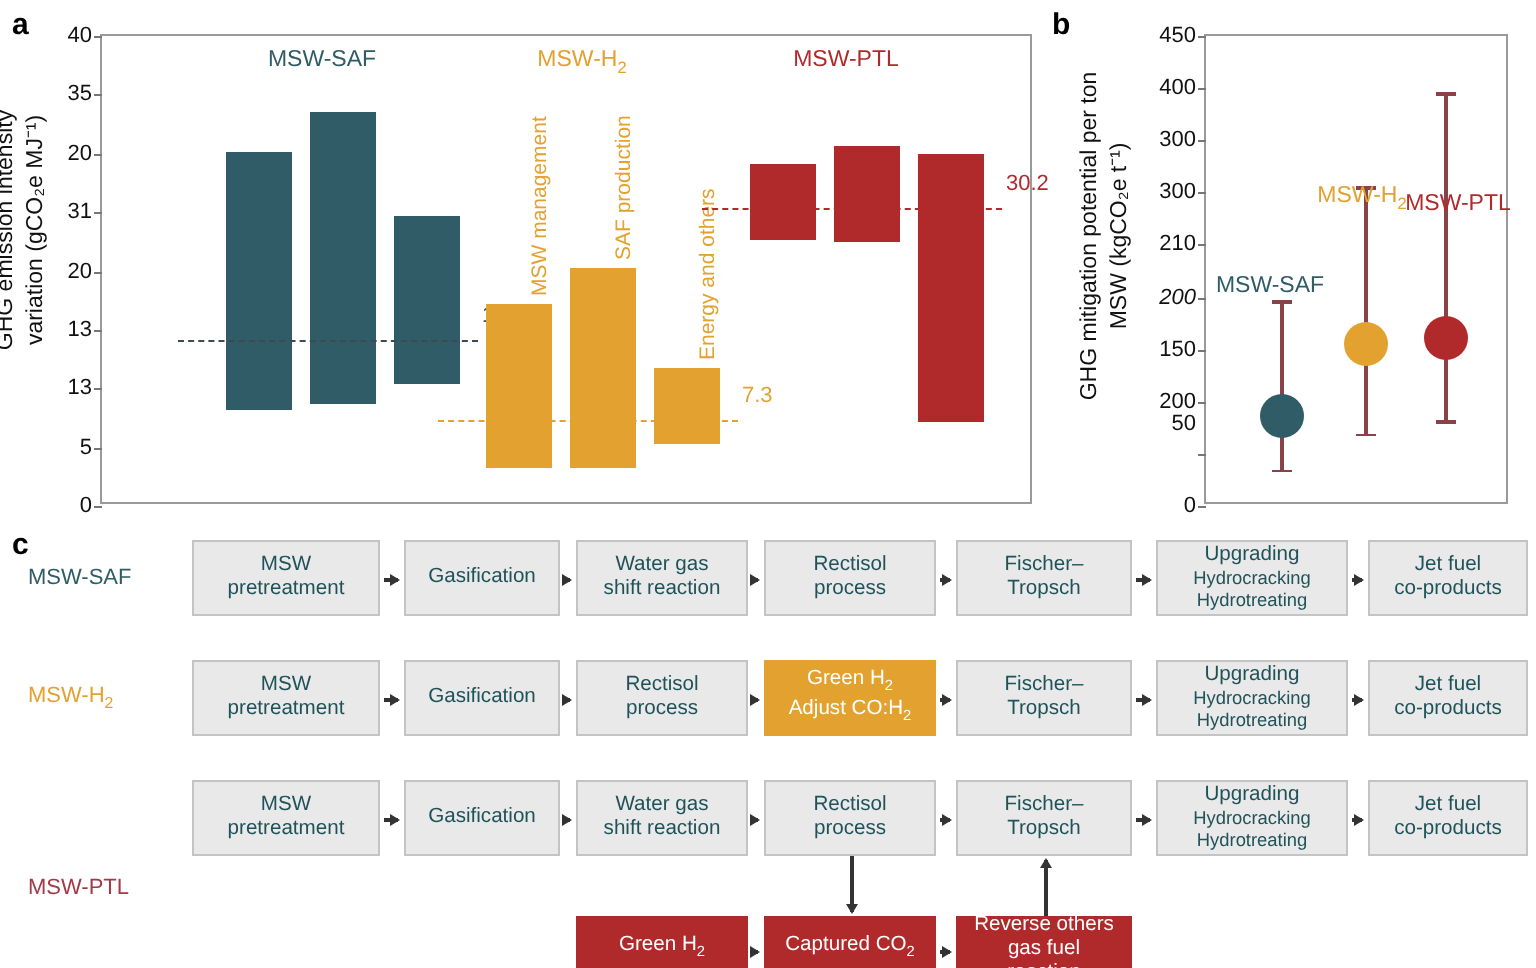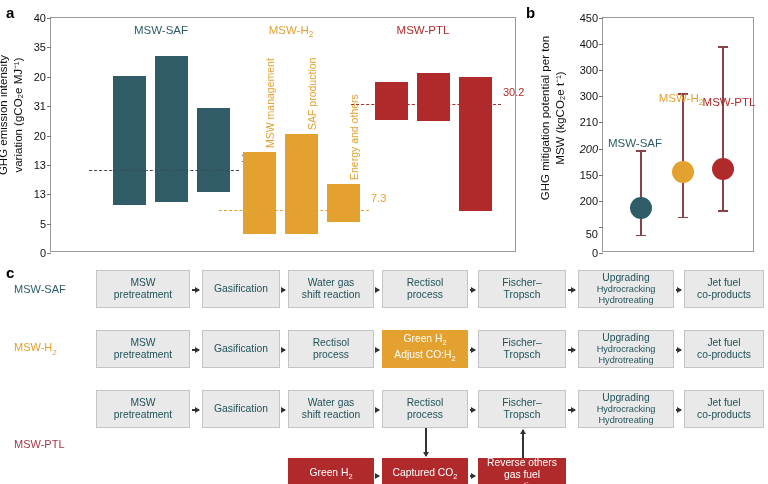--- a/index.html
+++ b/index.html
@@ -205,21 +205,21 @@
   <div class="axis-title-b" style="top:218px;">
     <span>GHG mitigation potential per ton</span><br>
     <span>MSW (kgCO₂e t⁻¹)</span>
   </div>
 
   <div class="plotbox" id="b-plot">
 
   <div class="ytick-mark" style="top: 235px;"></div>
       <div class="ytick-lbl" style="top: 235px;">0</div>
       <div class="ytick-mark" style="top: 208.889px;"></div>
-      <div class="ytick-lbl" style="top: 216px;">50</div>
+      <div class="ytick-lbl" style="top: 194px;">50</div>
       <div class="ytick-mark" style="top: 182.778px;"></div>
       <div class="ytick-lbl" style="top: 182.778px;">200</div>
       <div class="ytick-mark" style="top: 156.667px;"></div>
       <div class="ytick-lbl" style="top: 156.667px;">150</div>
       <div class="ytick-mark" style="top: 130.556px;"></div>
       <div class="ytick-lbl" style="top: 130.556px; font-style: italic;">200</div>
       <div class="ytick-mark" style="top: 104.444px;"></div>
       <div class="ytick-lbl" style="top: 104.444px;">210</div>
       <div class="ytick-mark" style="top: 78.3333px;"></div>
       <div class="ytick-lbl" style="top: 78.3333px;">300</div>

